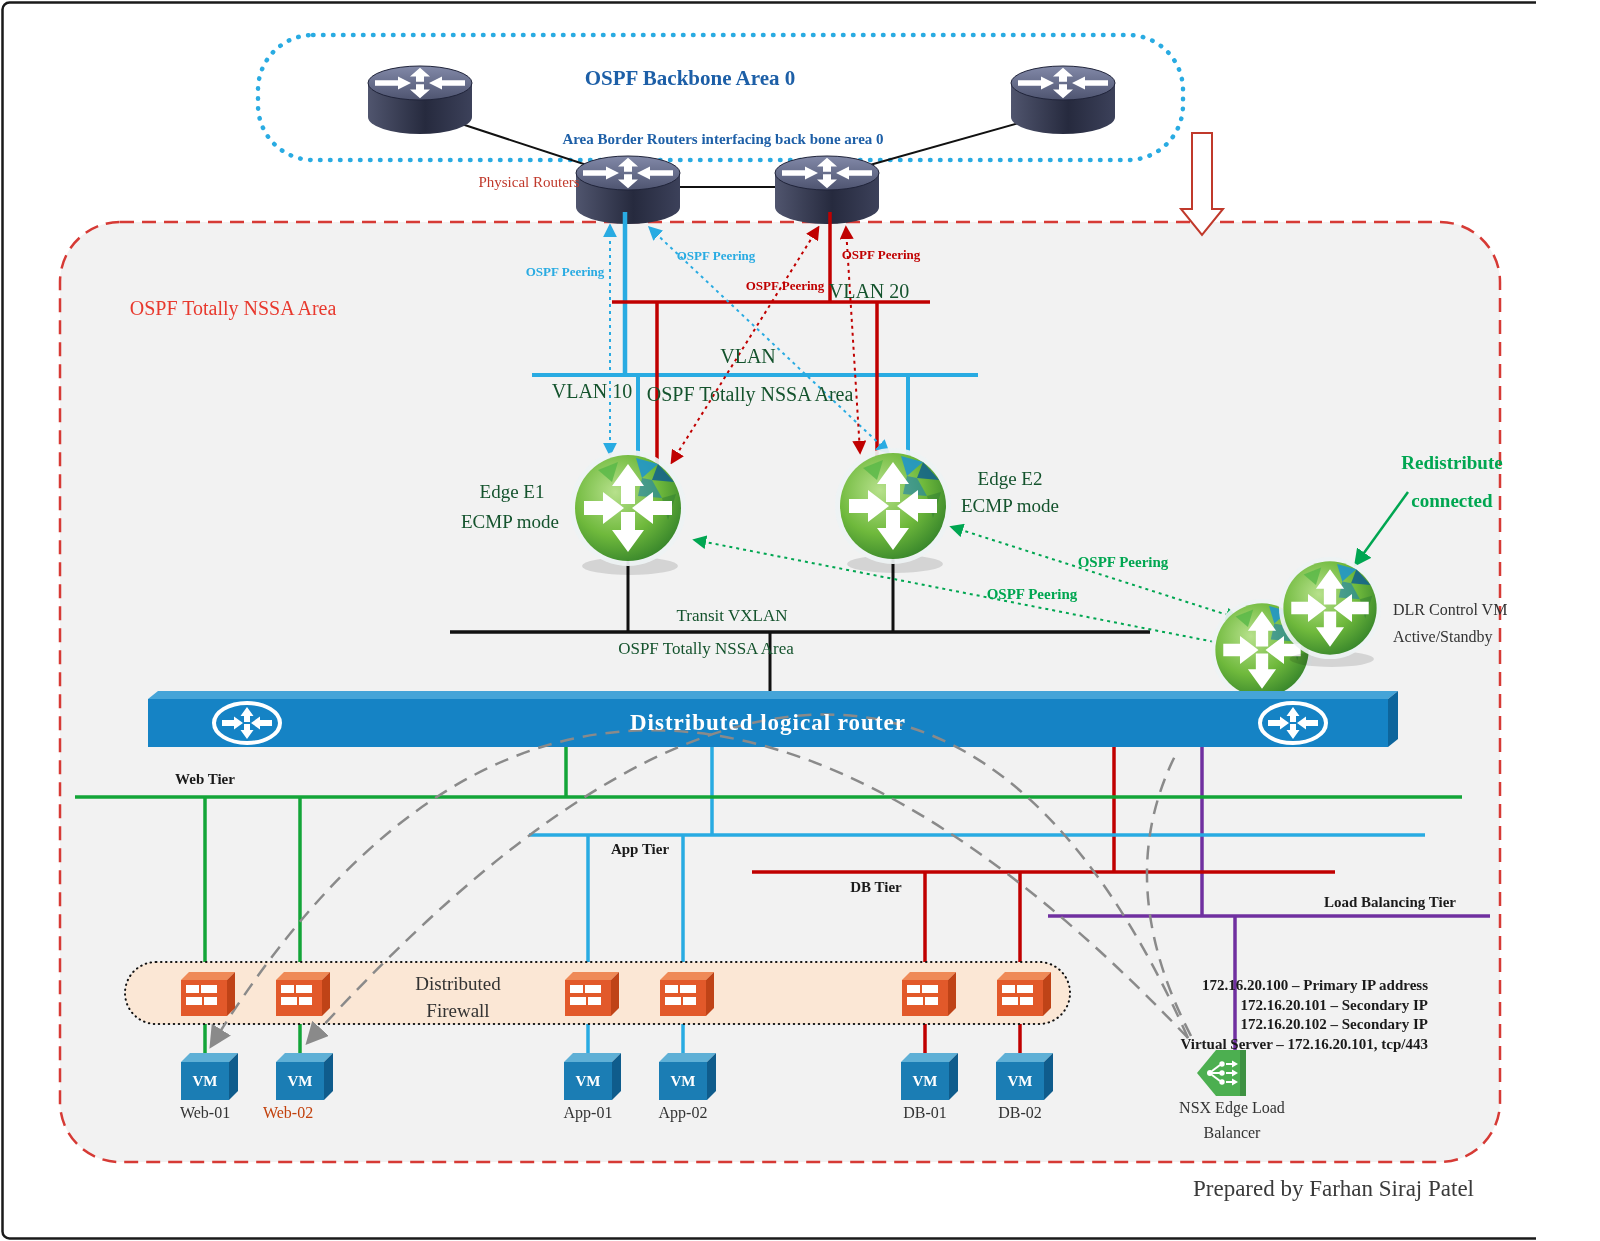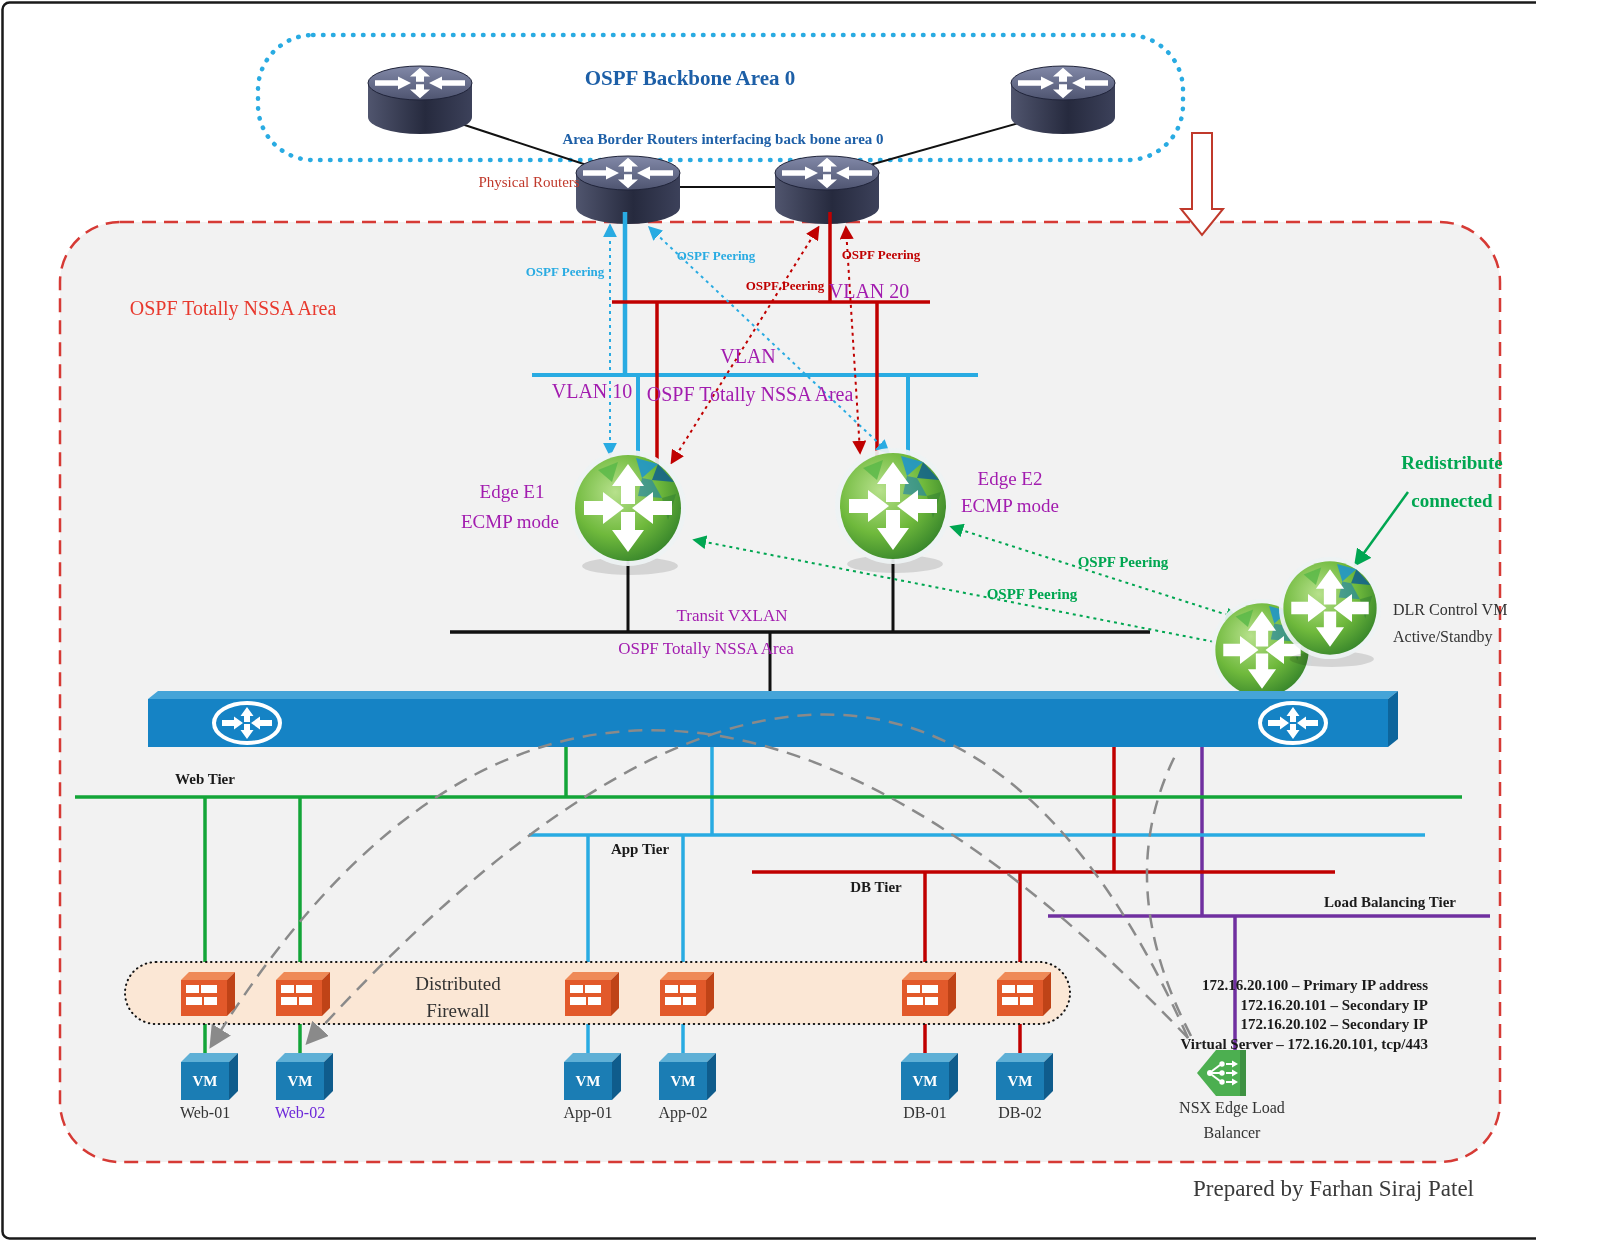--- a/index.html
+++ b/index.html
@@ -1,19 +1,19 @@
 <!DOCTYPE html>
 <html><head>
 <meta charset="utf-8">
 <style>
   html,body{margin:0;padding:0;background:#ffffff;}
   #stage{position:relative;width:1536px;height:1241px;background:#ffffff;overflow:hidden;
          font-family:Liberation Serif, serif;}
   #diagram-svg{position:absolute;left:0;top:0;}
-  .label{position:absolute;transform:translate(-50%,-50%);white-space:nowrap;color:#a21caf;}
+  .label{position:absolute;transform:translate(-50%,-50%);white-space:nowrap;color:#14532d;}
   .wrap{white-space:normal;text-align:center;}
   .b{font-weight:bold;}
   .blue-t{color:#1d5fa7;font-weight:bold;}
   .red-t{color:#c0392b;}
   .bright-red{color:#e8392e;}
   .cyan-t{color:#29abe2;font-weight:bold;}
   .dkred-t{color:#c00000;font-weight:bold;}
   .green-t{color:#00a651;font-weight:bold;}
   .dark{color:#1a1a1a;}
   .white-t{color:#ffffff;}
@@ -262,37 +262,38 @@
 
 <div class="label green-t f19 wrap" style="left:1452px;top:482px;width:135px;line-height:38px;">Redistribute connected</div>
 <div class="label green-t f15" style="left:1123px;top:562px;">OSPF Peering</div>
 <div class="label green-t f15" style="left:1032px;top:594px;">OSPF Peering</div>
 <div class="label f16 left-a" style="left:1393px;top:610px;color:#333;">DLR Control VM</div>
 <div class="label f16 left-a" style="left:1393px;top:637px;color:#333;">Active/Standby</div>
 
 <div class="label f17" style="left:732px;top:616px;">Transit VXLAN</div>
 <div class="label f17" style="left:706px;top:649px;">OSPF Totally NSSA Area</div>
 
+<div id="dlr-title" class="label white-t b f23" style="left:768px;top:723px;">Distributed logical router</div>
 
 <div class="label b f15 dark" style="left:205px;top:779px;">Web Tier</div>
 <div class="label b f15 dark" style="left:640px;top:849px;">App Tier</div>
 <div class="label b f15 dark" style="left:876px;top:887px;">DB Tier</div>
 <div class="label b f15 dark" style="left:1390px;top:902px;">Load Balancing Tier</div>
 
 <div class="label f19 wrap" style="left:458px;top:997px;width:135px;line-height:27px;color:#333;">Distributed Firewall</div>
 
 <div class="label white-t b f15" style="left:205px;top:1081px;">VM</div>
 <div class="label white-t b f15" style="left:300px;top:1081px;">VM</div>
 <div class="label white-t b f15" style="left:588px;top:1081px;">VM</div>
 <div class="label white-t b f15" style="left:683px;top:1081px;">VM</div>
 <div class="label white-t b f15" style="left:925px;top:1081px;">VM</div>
 <div class="label white-t b f15" style="left:1020px;top:1081px;">VM</div>
 
 <div class="label f16" style="left:205px;top:1113px;color:#333;">Web-01</div>
-<div class="label f16" style="left:300px;top:1113px;color:#6d28d9;">Web-02</div>
+<div class="label f16" style="left:288px;top:1113px;color:#c2410c;">Web-02</div>
 <div class="label f16" style="left:588px;top:1113px;color:#333;">App-01</div>
 <div class="label f16" style="left:683px;top:1113px;color:#333;">App-02</div>
 <div class="label f16" style="left:925px;top:1113px;color:#333;">DB-01</div>
 <div class="label f16" style="left:1020px;top:1113px;color:#333;">DB-02</div>
 
 <div class="label f16 wrap" style="left:1232px;top:1120px;width:155px;line-height:25px;color:#333;">NSX Edge Load Balancer</div>
 
 <div id="ip-block">
   <div>172.16.20.100 – Primary IP address</div>
   <div>172.16.20.101 – Secondary IP</div>

